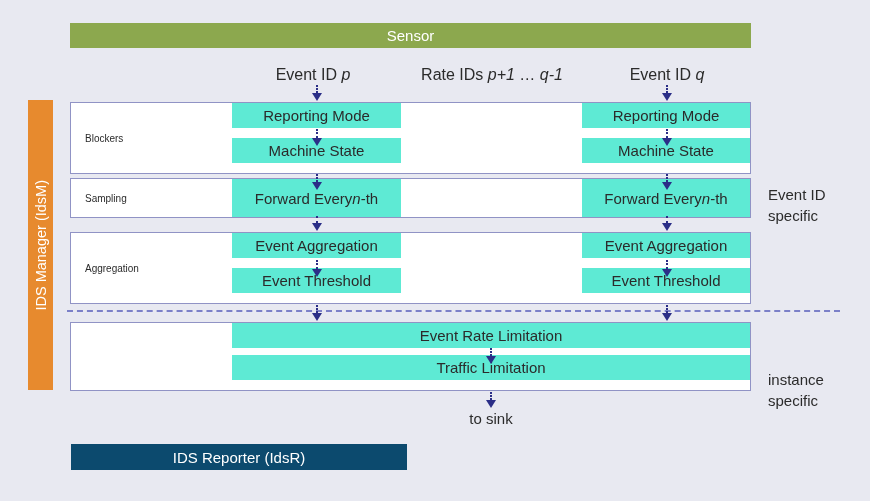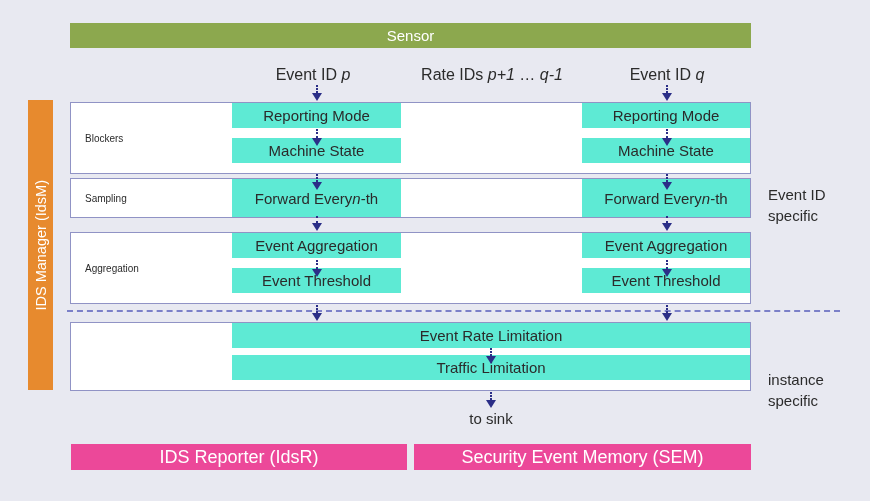--- a/index.html
+++ b/index.html
@@ -67,23 +67,23 @@
   .side-label{
     position:absolute;left:768px;font-size:15px;line-height:21px;
     white-space:nowrap;
   }
   .sink-label{
     position:absolute;left:491px;top:410px;transform:translateX(-50%);
     font-size:15px;white-space:nowrap;
   }
   .footer-bar{
     position:absolute;top:444px;height:26px;
-    background:#ec4899;color:#fff;
-    display:flex;align-items:center;justify-content:center;
-    font-size:18px;
+    background:#0c4a6e;color:#fff;
+    display:flex;align-items:center;justify-content:center;
+    font-size:15px;
   }
   .footer-bar.reporter{left:71px;width:336px;}
   .footer-bar.sem{left:414px;width:337px;}
 </style>
 </head>
 <body>
 
 <div class="canvas">
 
   <div class="sensor-bar">
@@ -205,17 +205,14 @@
   <div class="side-label" style="top:335px;margin-top:34px;">
     <div>instance</div>
     <div>specific</div>
   </div>
 
   <div class="sink-label">to sink</div>
 
   <div class="footer-bar reporter">
     <span>IDS Reporter (IdsR)</span>
   </div>
-  <div class="footer-bar sem">
-    <span>Security Event Memory (SEM)</span>
-  </div>
 
 </div>
 
 </body></html>

